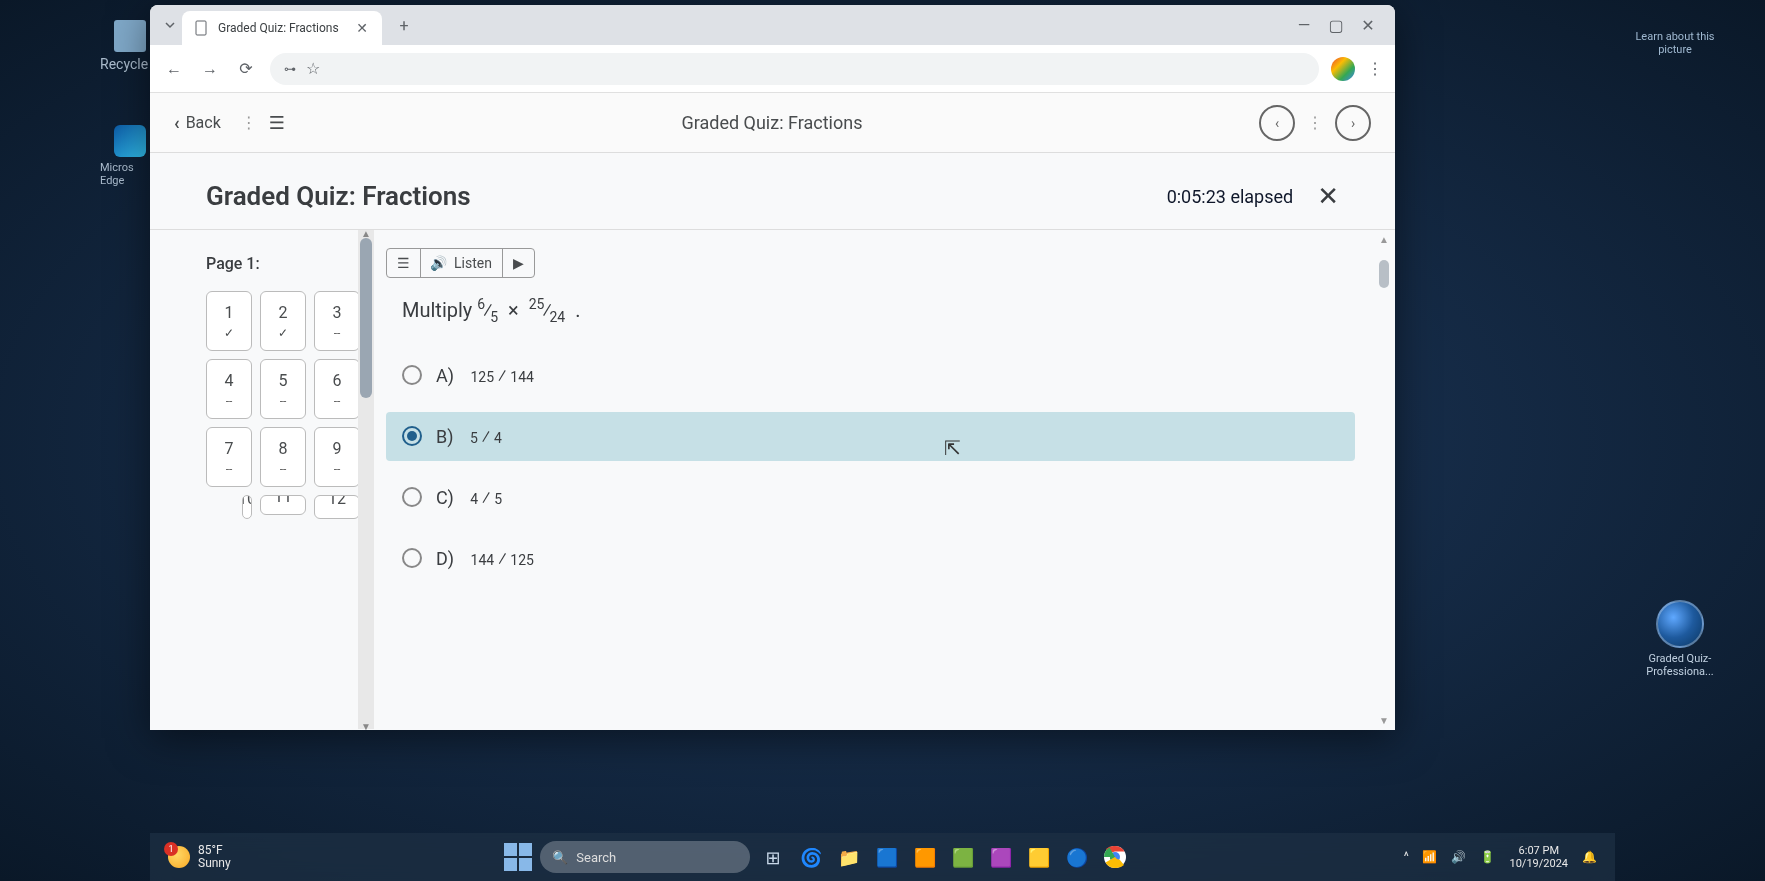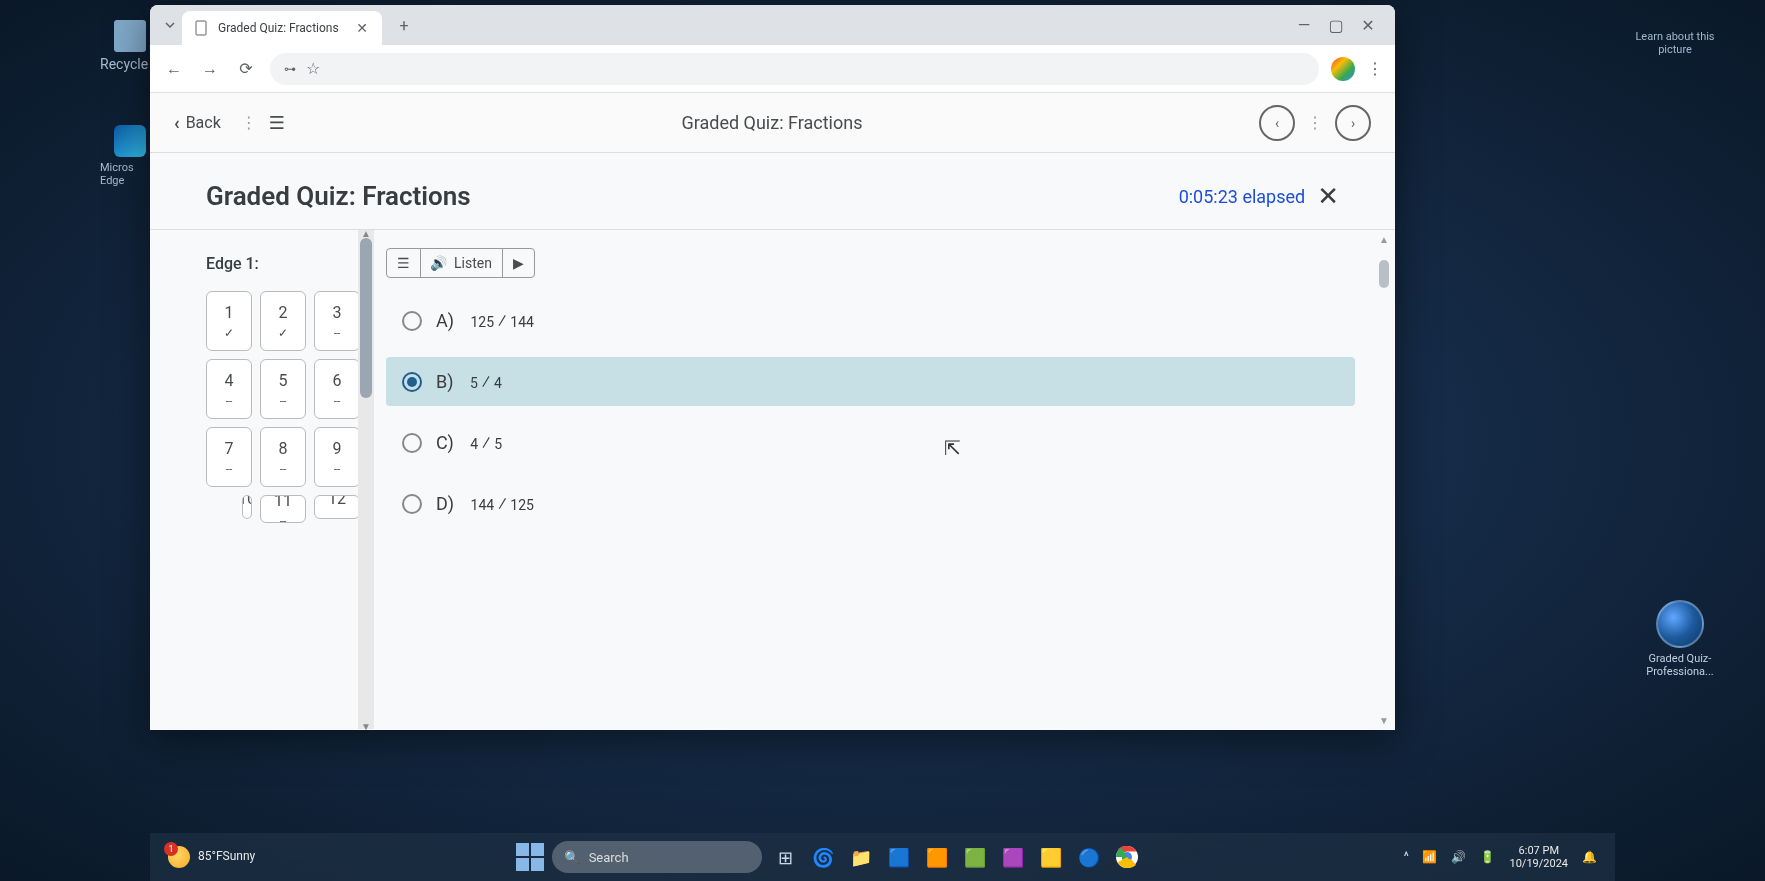--- a/index.html
+++ b/index.html
@@ -40,21 +40,21 @@
 .back-chevron { font-size: 18px; font-weight: bold; }
 .d2l-dots { color: #999; cursor: pointer; }
 .d2l-hamburger { color: #494c4e; cursor: pointer; margin-left: 12px; font-size: 18px; }
 .d2l-title { flex: 1; text-align: center; font-size: 18px; color: #494c4e; }
 .d2l-nav-circle { width: 36px; height: 36px; border: 2px solid #666; border-radius: 50%; display: flex; align-items: center; justify-content: center; cursor: pointer; color: #666; font-size: 14px; }
 .d2l-nav-right { display: flex; align-items: center; gap: 12px; }
 
 
 .quiz-header { padding: 28px 56px 18px; display: flex; align-items: center; border-bottom: 1px solid #ddd; }
 .quiz-title { font-size: 26px; font-weight: 600; color: #3a3d40; flex: 1; }
-.timer { font-size: 18px; color: #1d4ed8; margin-right: 12px; }
+.timer { font-size: 18px; color: #0f172a; margin-right: 24px; }
 .close-x { font-size: 26px; color: #3a3d40; cursor: pointer; }
 
 
 .quiz-body { display: flex; height: calc(100% - 40px - 48px - 60px - 78px); }
 .page-nav { width: 200px; padding: 24px 0 24px 56px; }
 .page-label { font-size: 16px; color: #3a3d40; margin-bottom: 18px; font-weight: 500; }
 .q-grid { display: grid; grid-template-columns: repeat(3, 46px); gap: 8px; }
 .q-btn { height: 60px; border: 1px solid #bbb; border-radius: 6px; background: #fff; display: flex; flex-direction: column; align-items: center; justify-content: center; cursor: pointer; font-size: 16px; color: #494c4e; gap: 4px; }
 .q-btn .status { font-size: 12px; color: #666; }
 .q-btn .check { color: #494c4e; }
@@ -89,21 +89,21 @@
 .inner-thumb { position: absolute; right: 2px; top: 30px; width: 10px; height: 28px; background: #b8bfc6; border-radius: 5px; }
 .inner-arrow { position: absolute; right: 0; width: 14px; height: 14px; display: flex; align-items: center; justify-content: center; color: #999; font-size: 10px; }
 .inner-arrow.up { top: 2px; }
 .inner-arrow.down { bottom: 2px; }
 
 
 .taskbar { position: absolute; left: 150px; right: 150px; bottom: 0; height: 48px; background: rgba(30,48,68,0.7); backdrop-filter: blur(10px); display: flex; align-items: center; padding: 0 8px; }
 .weather { display: flex; align-items: center; gap: 8px; color: #e8e8e8; font-size: 12px; padding: 0 10px; }
 .weather-icon { width: 22px; height: 22px; border-radius: 50%; background: radial-gradient(circle at 40% 40%, #ffd966, #f9a825); position: relative; }
 .weather-badge { position: absolute; left: -4px; top: -4px; width: 14px; height: 14px; border-radius: 50%; background: #d93025; color: #fff; font-size: 9px; display: flex; align-items: center; justify-content: center; }
-.weather-text { display: flex; line-height: 1.1; }
+.weather-text { display: flex; flex-direction: column; line-height: 1.1; }
 .task-center { flex: 1; display: flex; align-items: center; justify-content: center; gap: 8px; }
 .start-btn { width: 28px; height: 28px; display: grid; grid-template-columns: 1fr 1fr; grid-template-rows: 1fr 1fr; gap: 2px; cursor: pointer; }
 .start-btn div { background: #88b8e8; }
 .search-box { width: 210px; height: 32px; background: rgba(255,255,255,0.25); border-radius: 16px; display: flex; align-items: center; padding: 0 12px; gap: 8px; color: #ddd; font-size: 13px; }
 .task-icon { width: 30px; height: 30px; border-radius: 4px; display: flex; align-items: center; justify-content: center; cursor: pointer; font-size: 18px; }
 .tray { display: flex; align-items: center; gap: 14px; color: #e8e8e8; font-size: 12px; padding: 0 10px; }
 .tray-icon { cursor: pointer; }
 .clock { text-align: center; line-height: 1.2; font-size: 11px; }
 </style>
 </head>
@@ -177,21 +177,21 @@
   </div>
 
   <div class="quiz-header">
     <div class="quiz-title">Graded Quiz: Fractions</div>
     <div class="timer">0:05:23 elapsed</div>
     <div class="close-x">✕</div>
   </div>
 
   <div class="quiz-body">
     <div class="page-nav">
-      <div class="page-label">Edge 1:</div>
+      <div class="page-label">Page 1:</div>
       <div class="q-grid" id="q-grid">
           <div class="q-btn">
             <div>1</div>
             <div class="status check">✓</div>
           </div>
           <div class="q-btn">
             <div>2</div>
             <div class="status check">✓</div>
           </div>
           <div class="q-btn">
@@ -219,21 +219,21 @@
             <div class="status">--</div>
           </div>
           <div class="q-btn">
             <div>9</div>
             <div class="status">--</div>
           </div>
           <div class="q-btn" style="height: 24px; overflow: hidden; margin-left: 36px;">
             <div>10</div>
             <div class="status">--</div>
           </div>
-          <div class="q-btn" style="height: 28px; overflow: hidden;">
+          <div class="q-btn" style="height: 20px; overflow: hidden;">
             <div>11</div>
             <div class="status">--</div>
           </div>
           <div class="q-btn" style="height: 24px; overflow: hidden;">
             <div>12</div>
             <div class="status">--</div>
           </div>
         </div>
     </div>
 
@@ -246,20 +246,27 @@
     <div class="question-area">
       <div class="listen-bar">
         <div class="listen-btn">☰</div>
         <div class="listen-btn">
           <span>🔊</span>
           <span>Listen</span>
         </div>
         <div class="listen-btn">▶</div>
       </div>
 
+      <div class="q-text">
+        <span>Multiply </span>
+        <span class="frac-sup">6</span><span class="frac-slash">⁄</span><span class="frac-sub">5</span>
+        &nbsp;×&nbsp;
+        <span class="frac-sup">25</span><span class="frac-slash">⁄</span><span class="frac-sub">24</span>
+        &nbsp;.
+      </div>
 
       <div class="options" id="options">
           <div class="option">
             <div class="radio"></div>
             <div class="opt-label"><span>A)</span>&nbsp;<span class="frac-sup">125</span><span class="frac-slash">⁄</span><span class="frac-sub">144</span></div>
           </div>
           <div class="option selected">
             <div class="radio on"></div>
             <div class="opt-label"><span>B)</span>&nbsp;<span class="frac-sup">5</span><span class="frac-slash">⁄</span><span class="frac-sub">4</span></div>
           </div>

